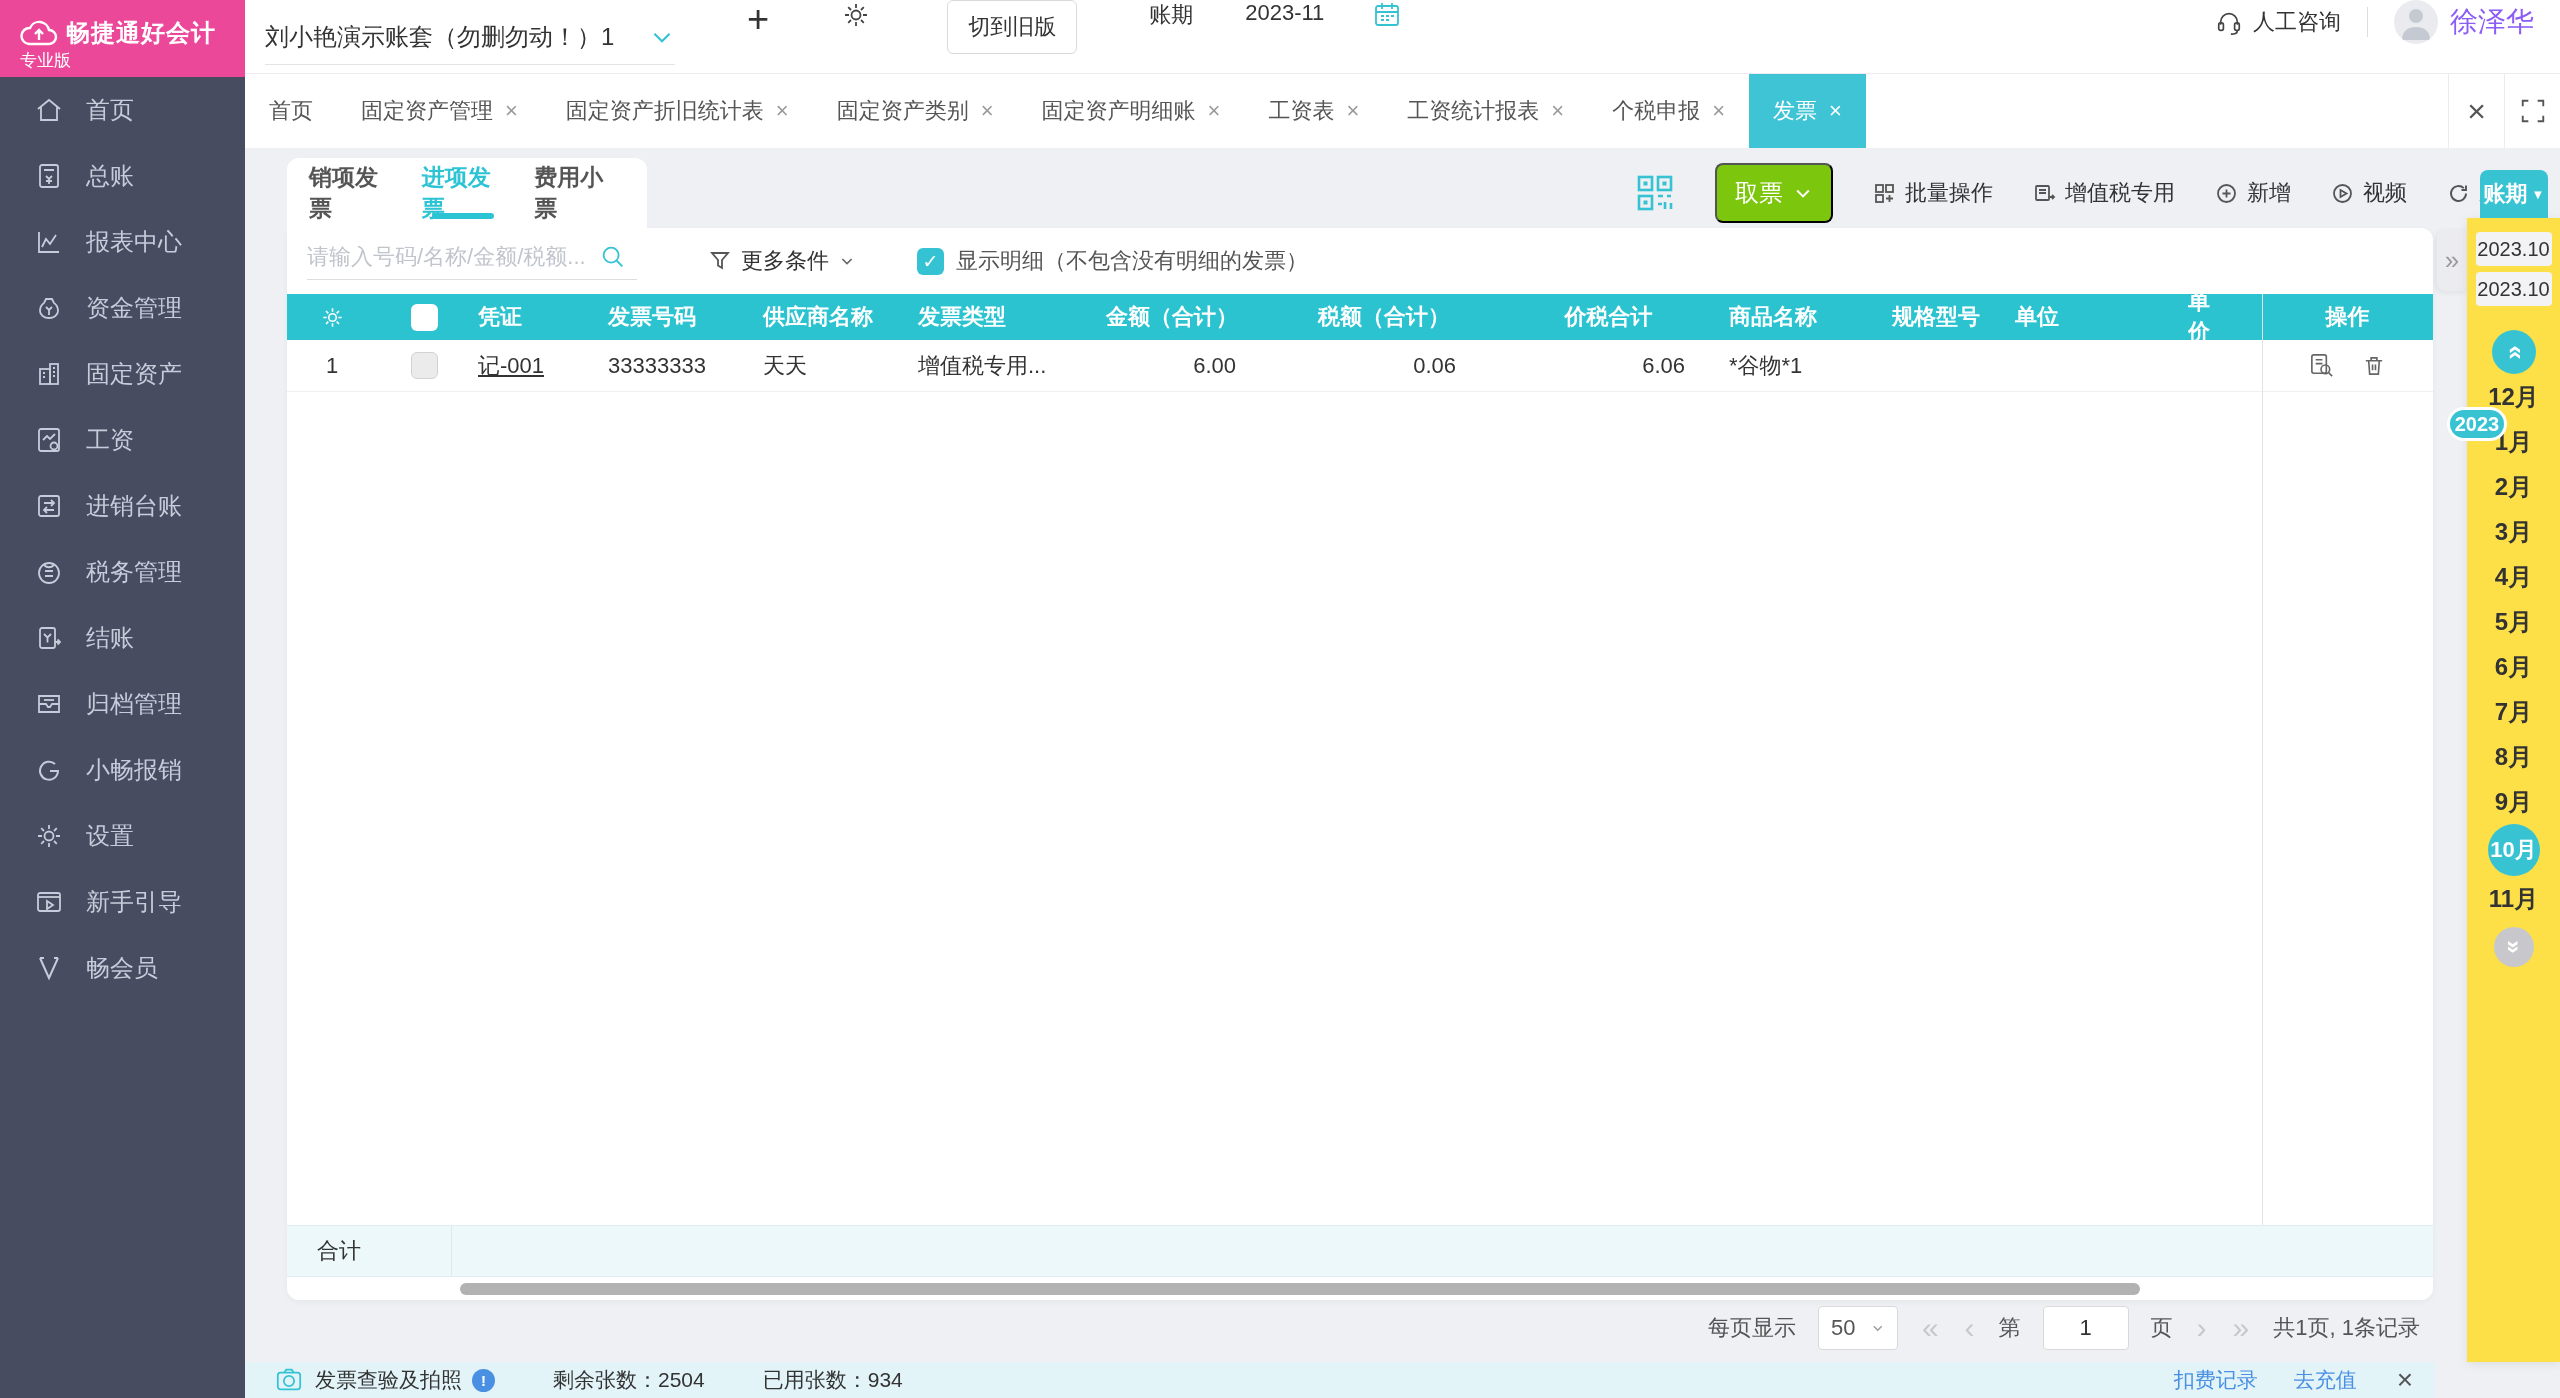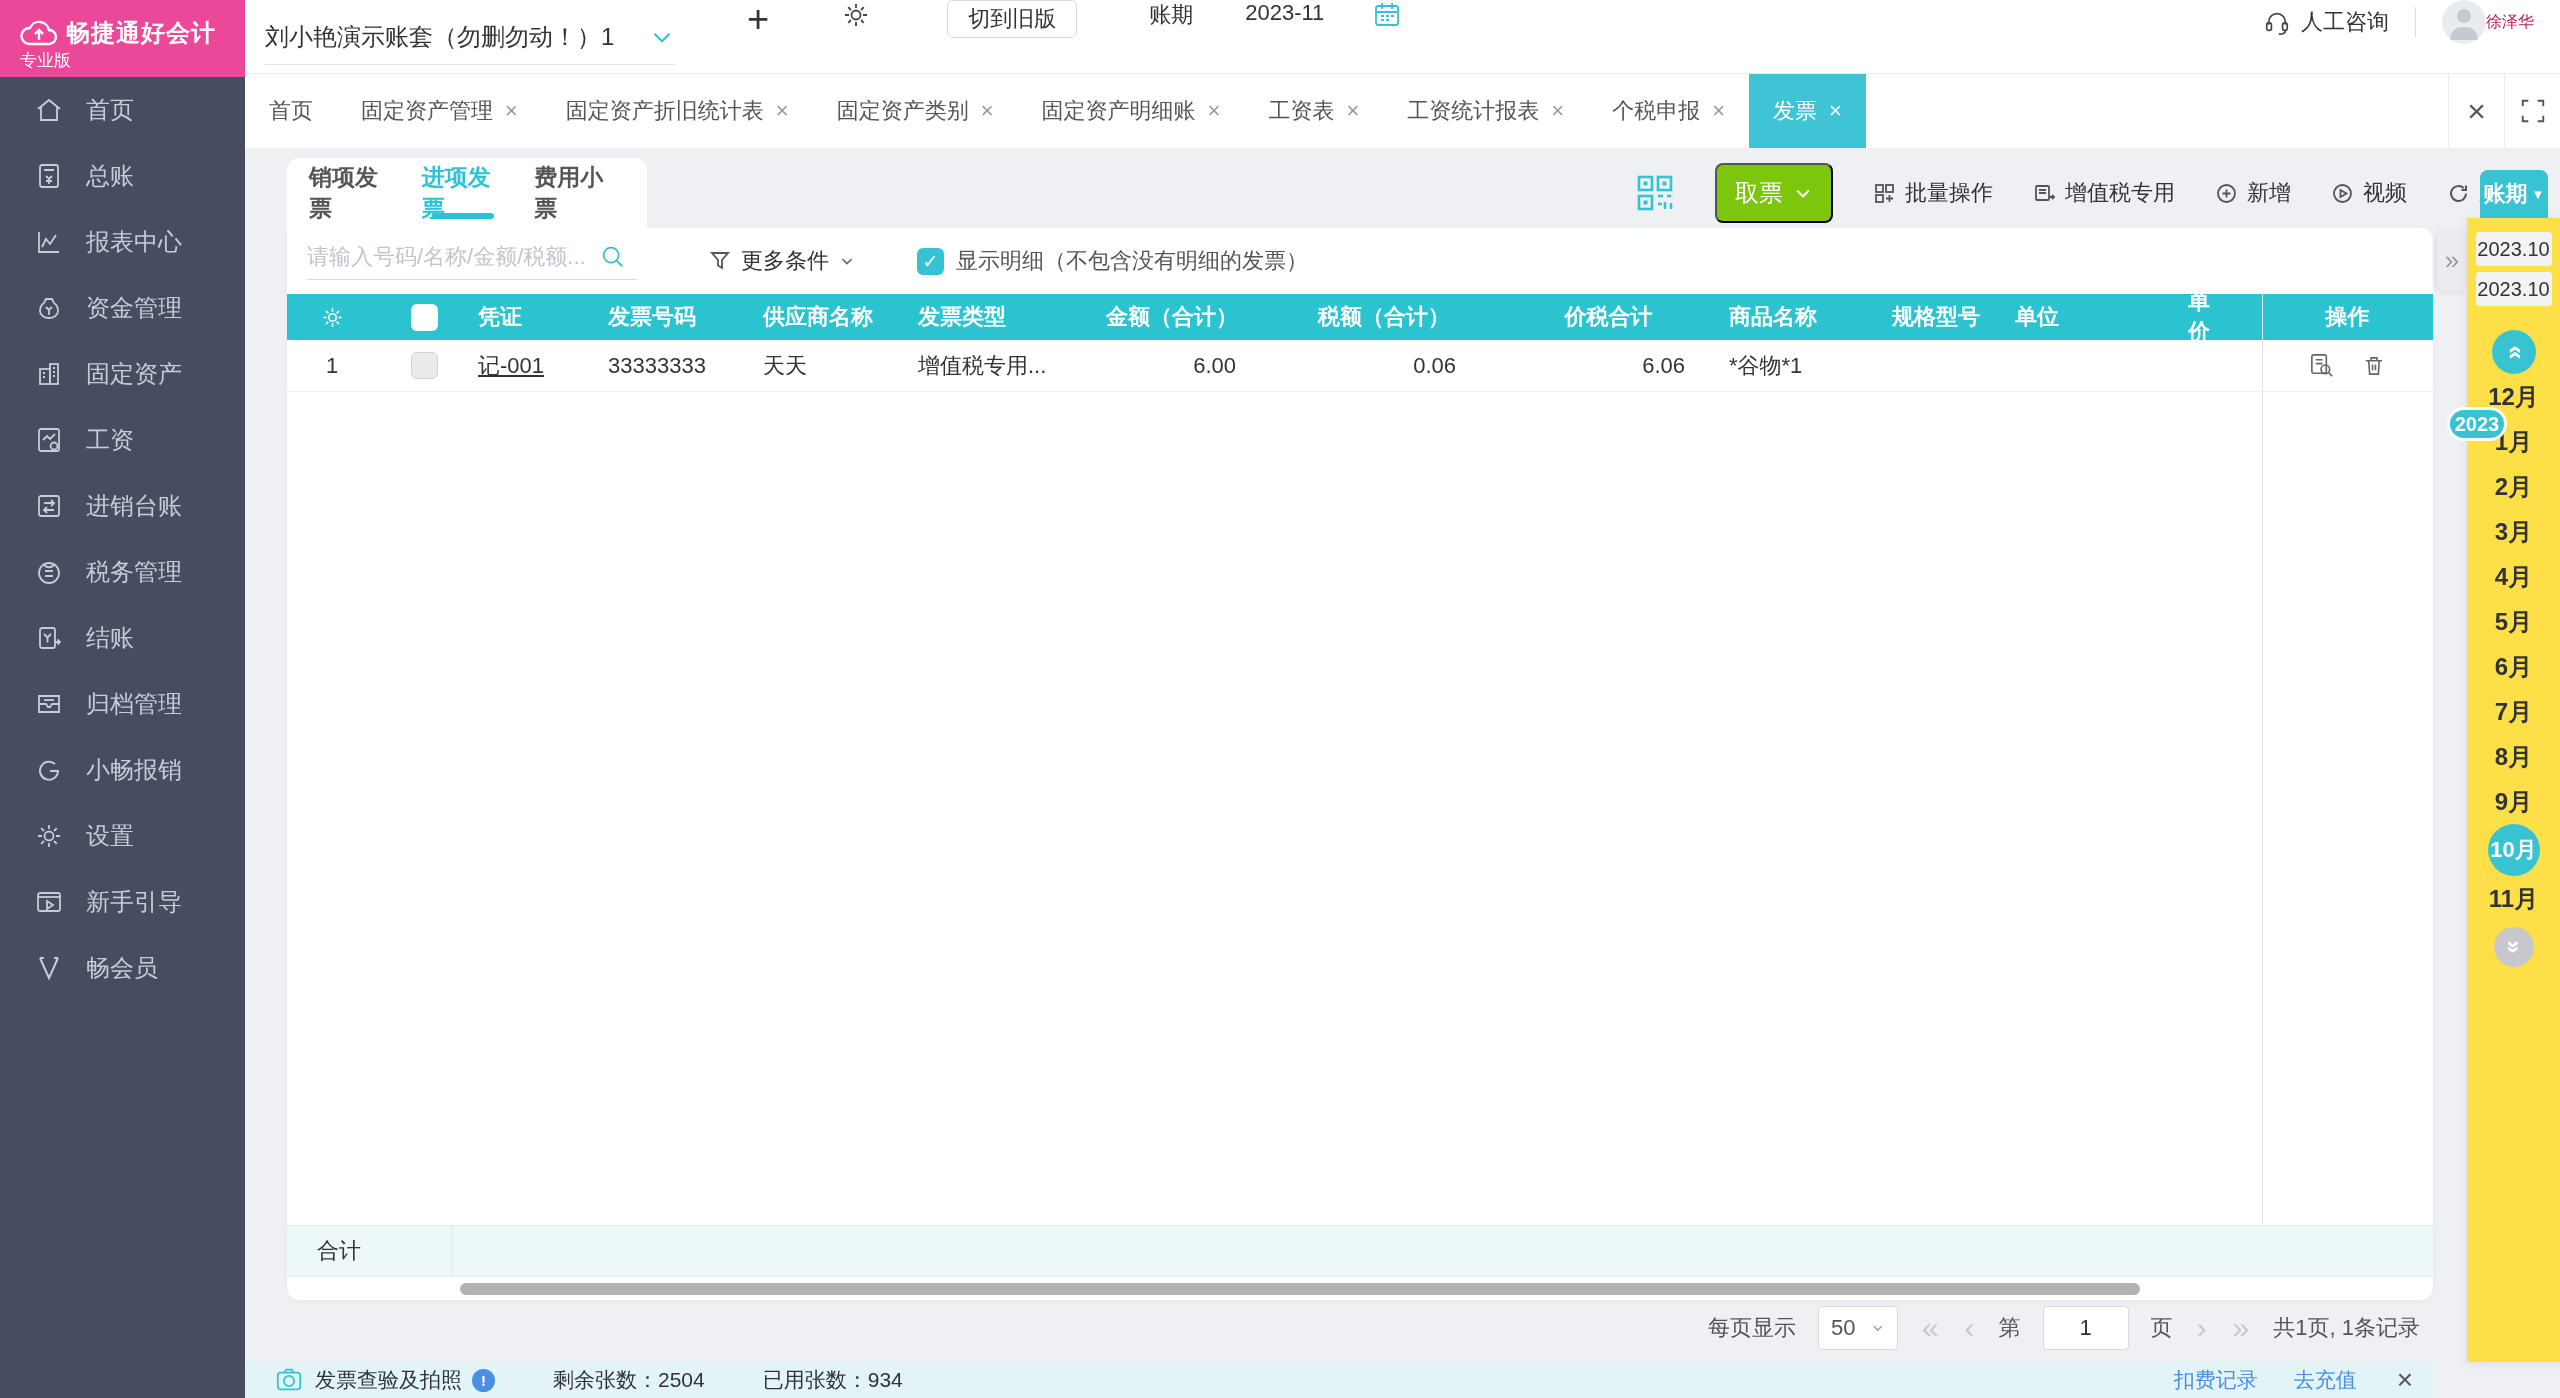--- a/index.html
+++ b/index.html
@@ -17,30 +17,30 @@
   .nav-item svg { margin-right:22px; flex:0 0 auto; }
   .nav-item.active { background:#343847; color:#fff; }
 
   
   .topbar { position:absolute; left:245px; top:0; width:2315px; height:74px; background:#fff; border-bottom:1px solid #ececf0; display:flex; align-items:flex-start; padding:0 26px 0 20px; z-index:4;gap:36px; }
   .account-sel { position:relative; width:410px; height:74px; display:flex; align-items:center; justify-content:space-between; font-size:24px; color:#333; cursor:pointer; }
   .account-sel::after { content:""; position:absolute; left:0; bottom:9px; width:410px; height:1px; background:#e4e4e8; }
   .tb-ic { color:#444; display:flex; align-items:center; cursor:pointer; }
   .plus-glyph { font-size:38px; font-weight:300; color:#333; margin-left:36px; line-height:1; cursor:pointer; }
   .gear-wrap { margin-left:36px; }
-  .btn-old { margin-left:40px; border:1px solid #d9d9d9; border-radius:6px; padding:3px 20px; font-size:22px; color:#333; background:#fff; cursor:pointer; }
+  .btn-old { margin-left:40px; border:1px solid #d9d9d9; border-radius:6px; padding:11px 20px; font-size:22px; color:#333; background:#fff; cursor:pointer; }
   .tp-label { margin-left:36px; font-size:22px; color:#333; }
   .tp-value { margin-left:16px; font-size:22px; color:#333; }
   .cal-wrap { margin-left:12px; color:#35c3d3; }
   .tb-right { margin-left:auto; display:flex; align-items:center; }
   .support { display:flex; align-items:center; font-size:22px; color:#333; cursor:pointer; }
   .support svg { margin-right:10px; color:#444; }
   .tb-div { width:1px; height:30px; background:#ddd; margin:0 26px; }
   .avatar { width:44px; height:44px; border-radius:50%; background:#e9ebee; overflow:hidden; display:flex; align-items:flex-end; justify-content:center; }
-  .username { font-size:16px; color:#be185d; }
+  .username { margin-left:12px; font-size:28px; color:#8b5cf6; }
 
   
   .tabbar { position:absolute; left:245px; top:74px; width:2315px; height:74px; background:#fff; display:flex; align-items:stretch; z-index:3; }
   .tab { display:flex; align-items:center; padding:0 24px; font-size:22px; color:#555; cursor:pointer; white-space:nowrap; }
   .tab .tab-close { margin-left:12px; color:#999; font-size:22px; }
   .tab.active { background:#3fc4d6; color:#fff; }
   .tab.active .tab-close { color:#fff; }
   .tb-sp { flex:1; }
   .tb-btn { width:56px; border-left:1px solid #ececf0; display:flex; align-items:center; justify-content:center; color:#555; cursor:pointer; }
   .tb-btn .x { font-size:32px; color:#555; }

